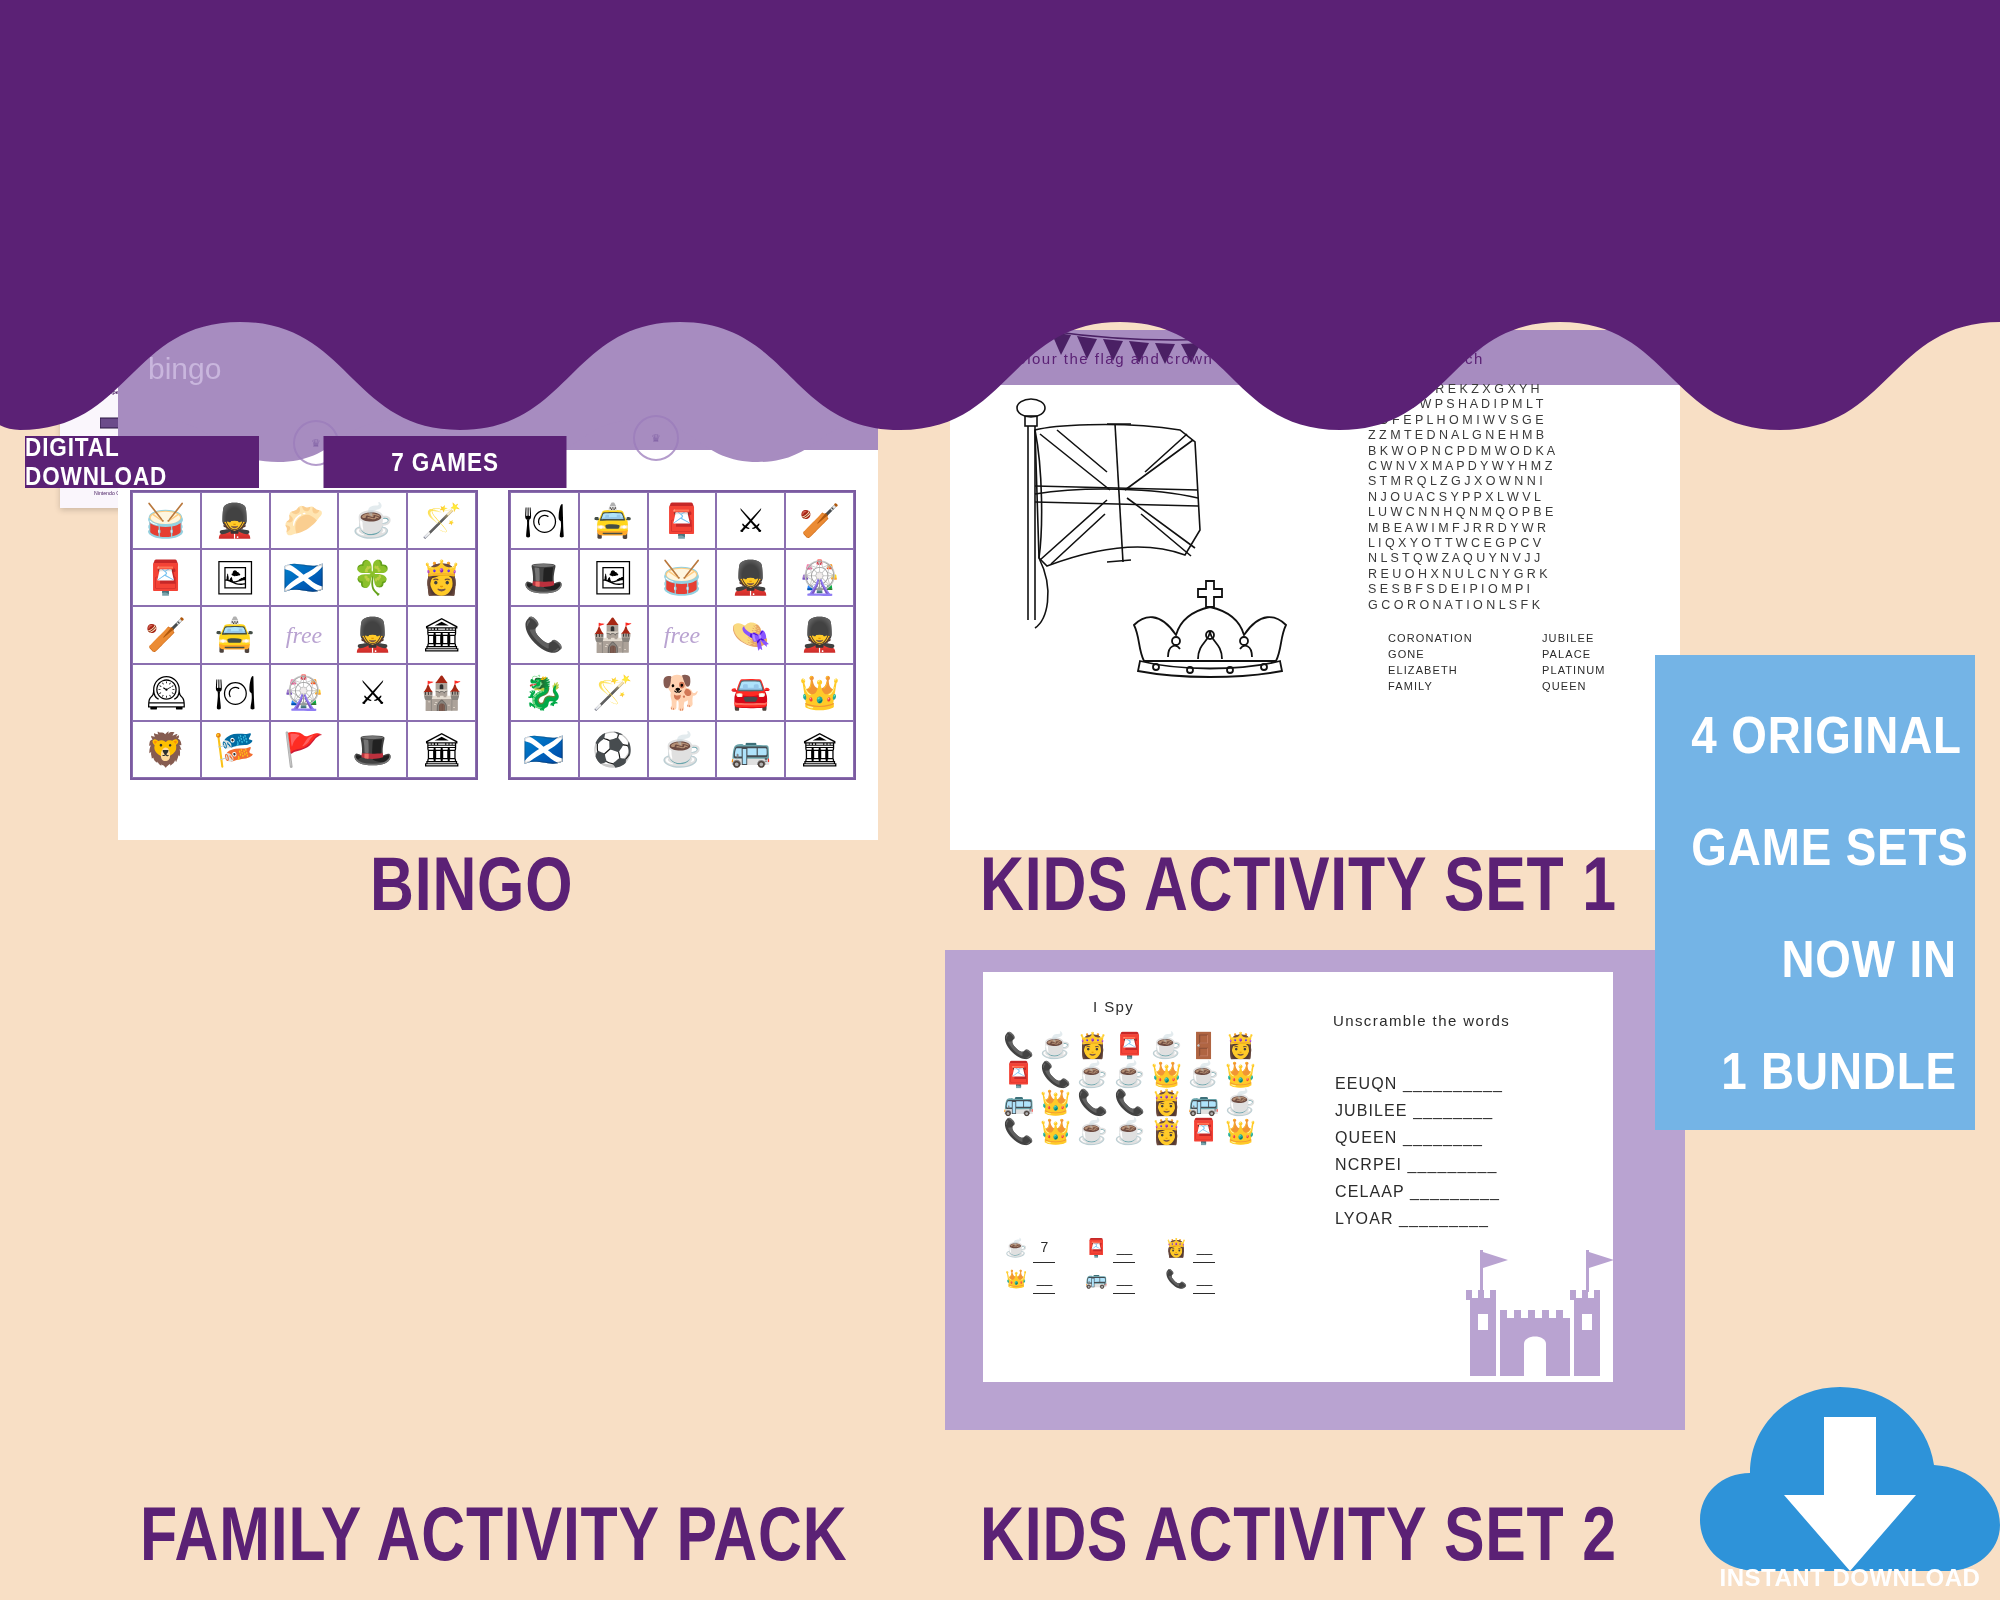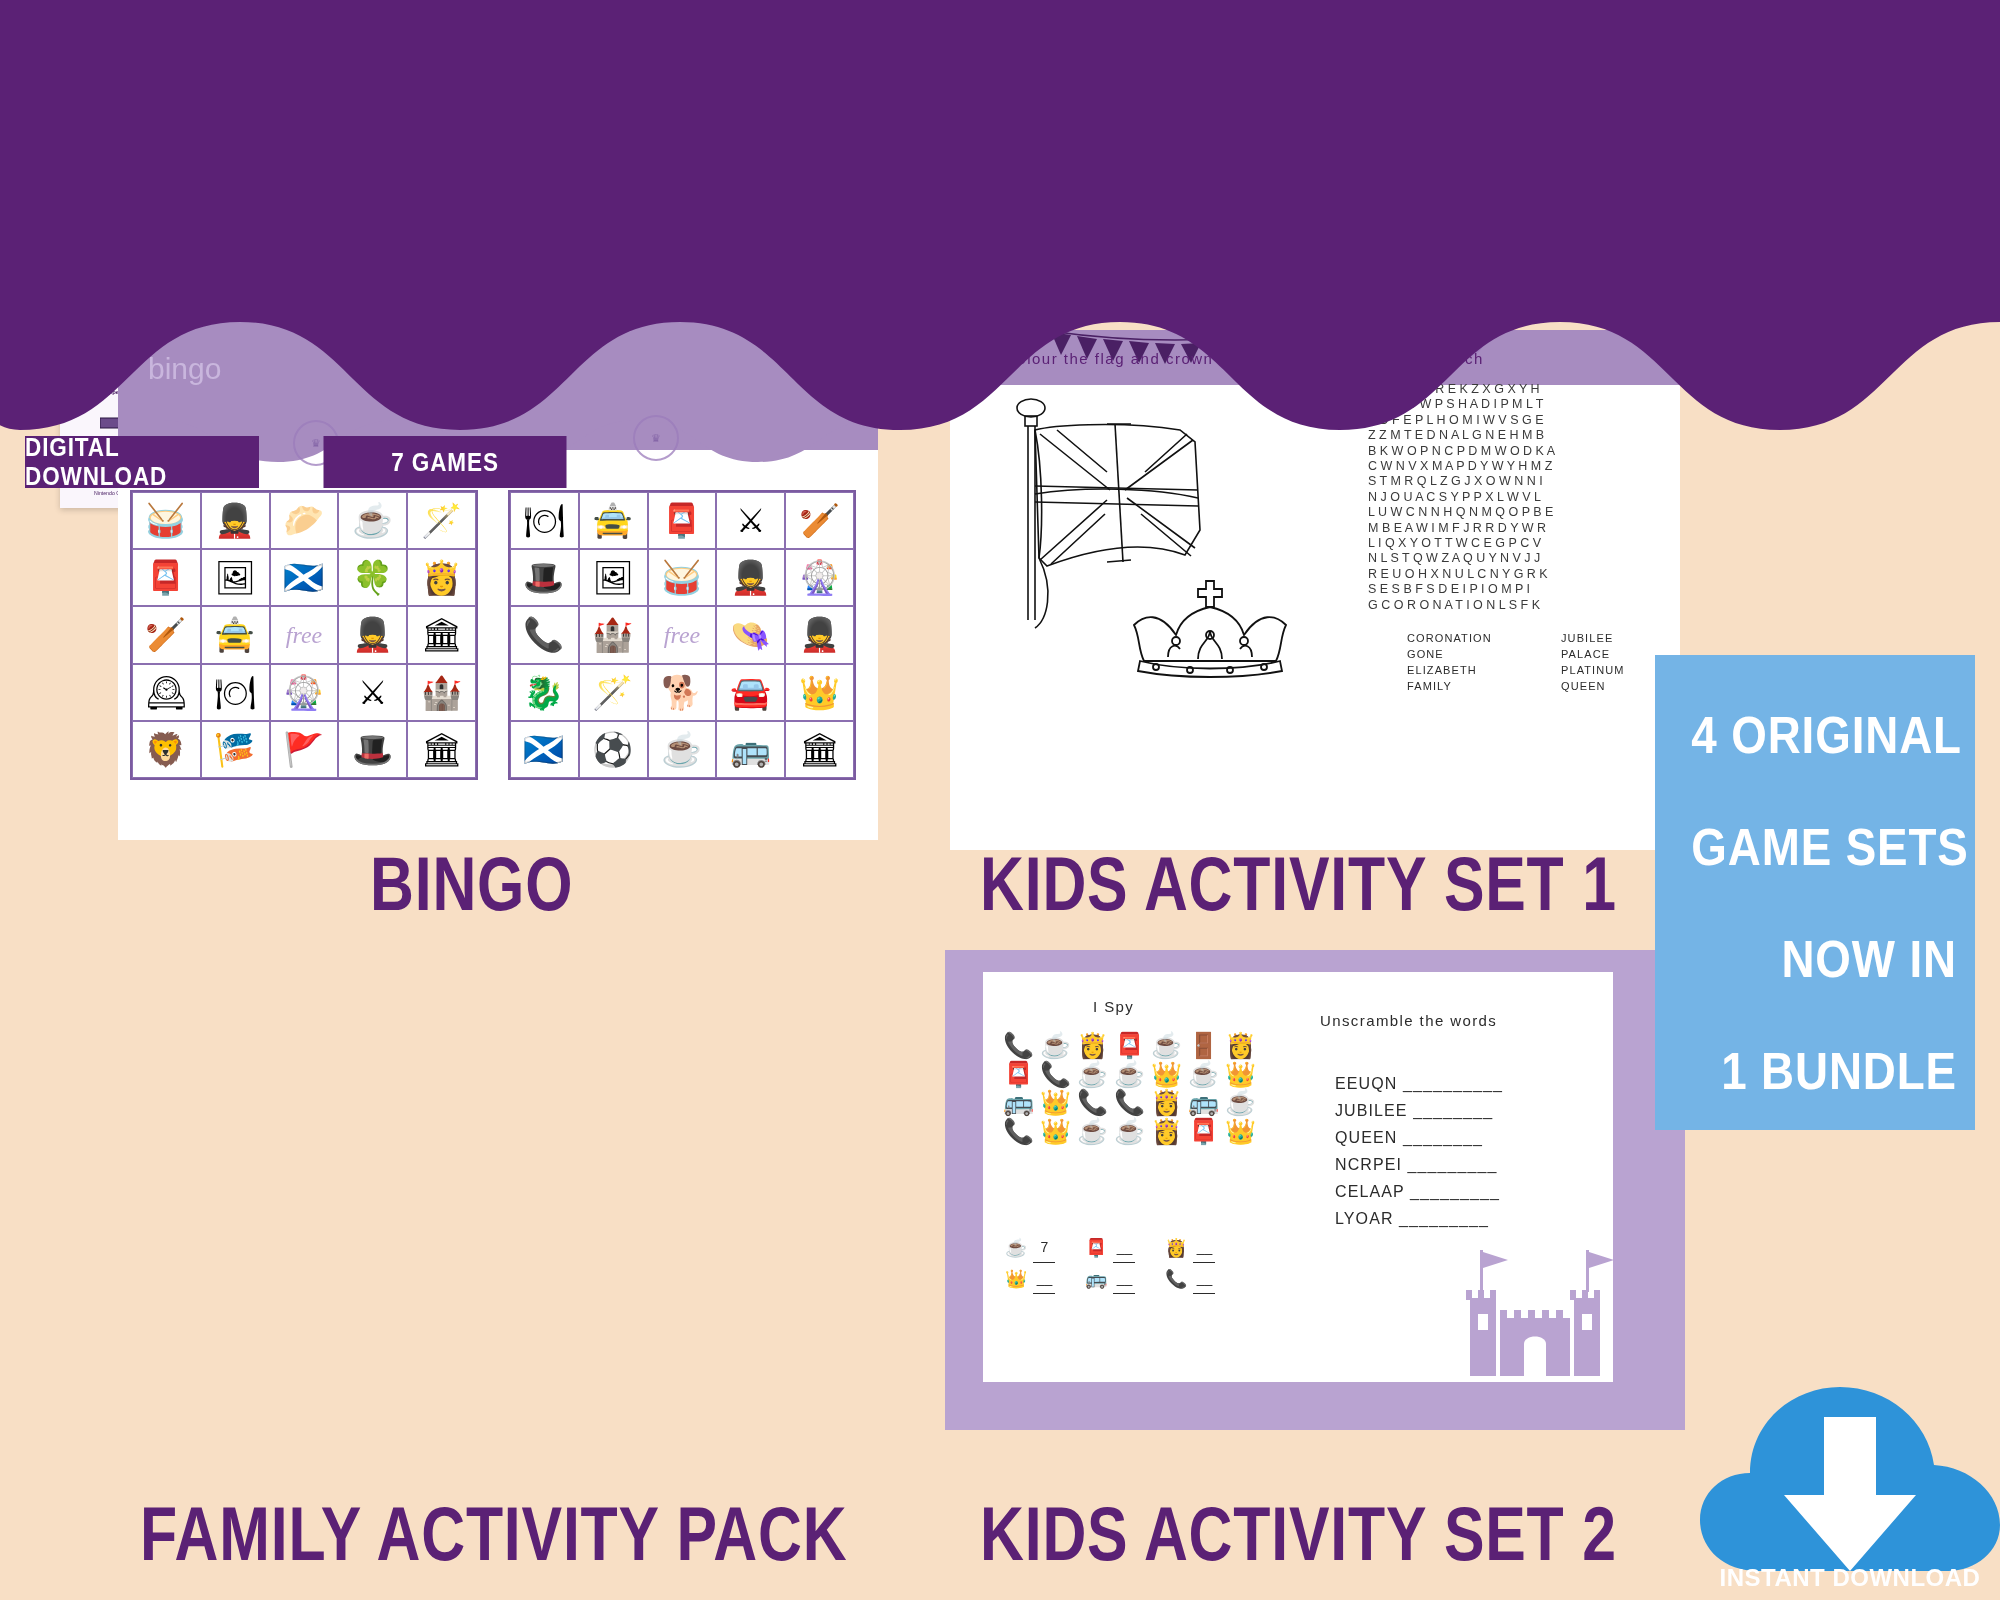--- a/index.html
+++ b/index.html
@@ -83,21 +83,21 @@
 
   
   #kids1{ left:950px; top:330px; width:730px; height:520px; z-index:20;}
   #kids1 .prod-top{ height:55px; }
   .k1-cap{ position:absolute; font-size:15px; color:#5b2175;
      letter-spacing:1.5px; font-family:"Liberation Sans",sans-serif;}
   .wordsearch{ position:absolute; font-family:"Liberation Sans",sans-serif;
      font-size:12.5px; color:#3a3a3a; letter-spacing:0px; line-height:15.4px;}
   .ws-row{ white-space:pre; }
   .ws-words{ position:absolute; font-size:11px; color:#2b2b2b;
-     letter-spacing:1.1px; line-height:16px;margin-left:19px; }
+     letter-spacing:1.1px; line-height:16px; }
   .ws-col{ position:absolute; }
 
   
   .bunting{ position:absolute; }
 
   
   #family{ left:118px; top:935px; width:760px; height:500px; z-index:20;
      background:transparent; }
   .fam-header{ position:absolute; left:0; top:0; width:760px; height:190px;
      background:#5b2175; }
@@ -455,21 +455,21 @@
   <div class="ribbon" style="left:12px; top:436px; width:260px; height:52px;">DIGITAL DOWNLOAD</div>
   <div class="ribbon" style="left:310px; top:436px; width:270px; height:52px;">7 GAMES</div>
 </div>
 <div class="big-label" style="left:140px; top:1490px;">FAMILY ACTIVITY PACK</div>
 
 <div class="prod" id="kids2">
   <div class="seal" style="left:52px; top:64px; width:44px; height:44px; opacity:.28;">♛</div>
   <div class="inner-white"></div>
 
   <div class="k2-cap" style="left:148px; top:48px;">I Spy</div>
-  <div class="k2-cap" style="left:375px; top:62px;">Unscramble the words</div>
+  <div class="k2-cap" style="left:388px; top:62px;">Unscramble the words</div>
 
   <div class="ispy-grid" id="ispy-grid" style="left:58px; top:82px;">
       <span>📞</span>
       <span>☕</span>
       <span>👸</span>
       <span>📮</span>
       <span>☕</span>
       <span>🚪</span>
       <span>👸</span>
       <span>📮</span>

